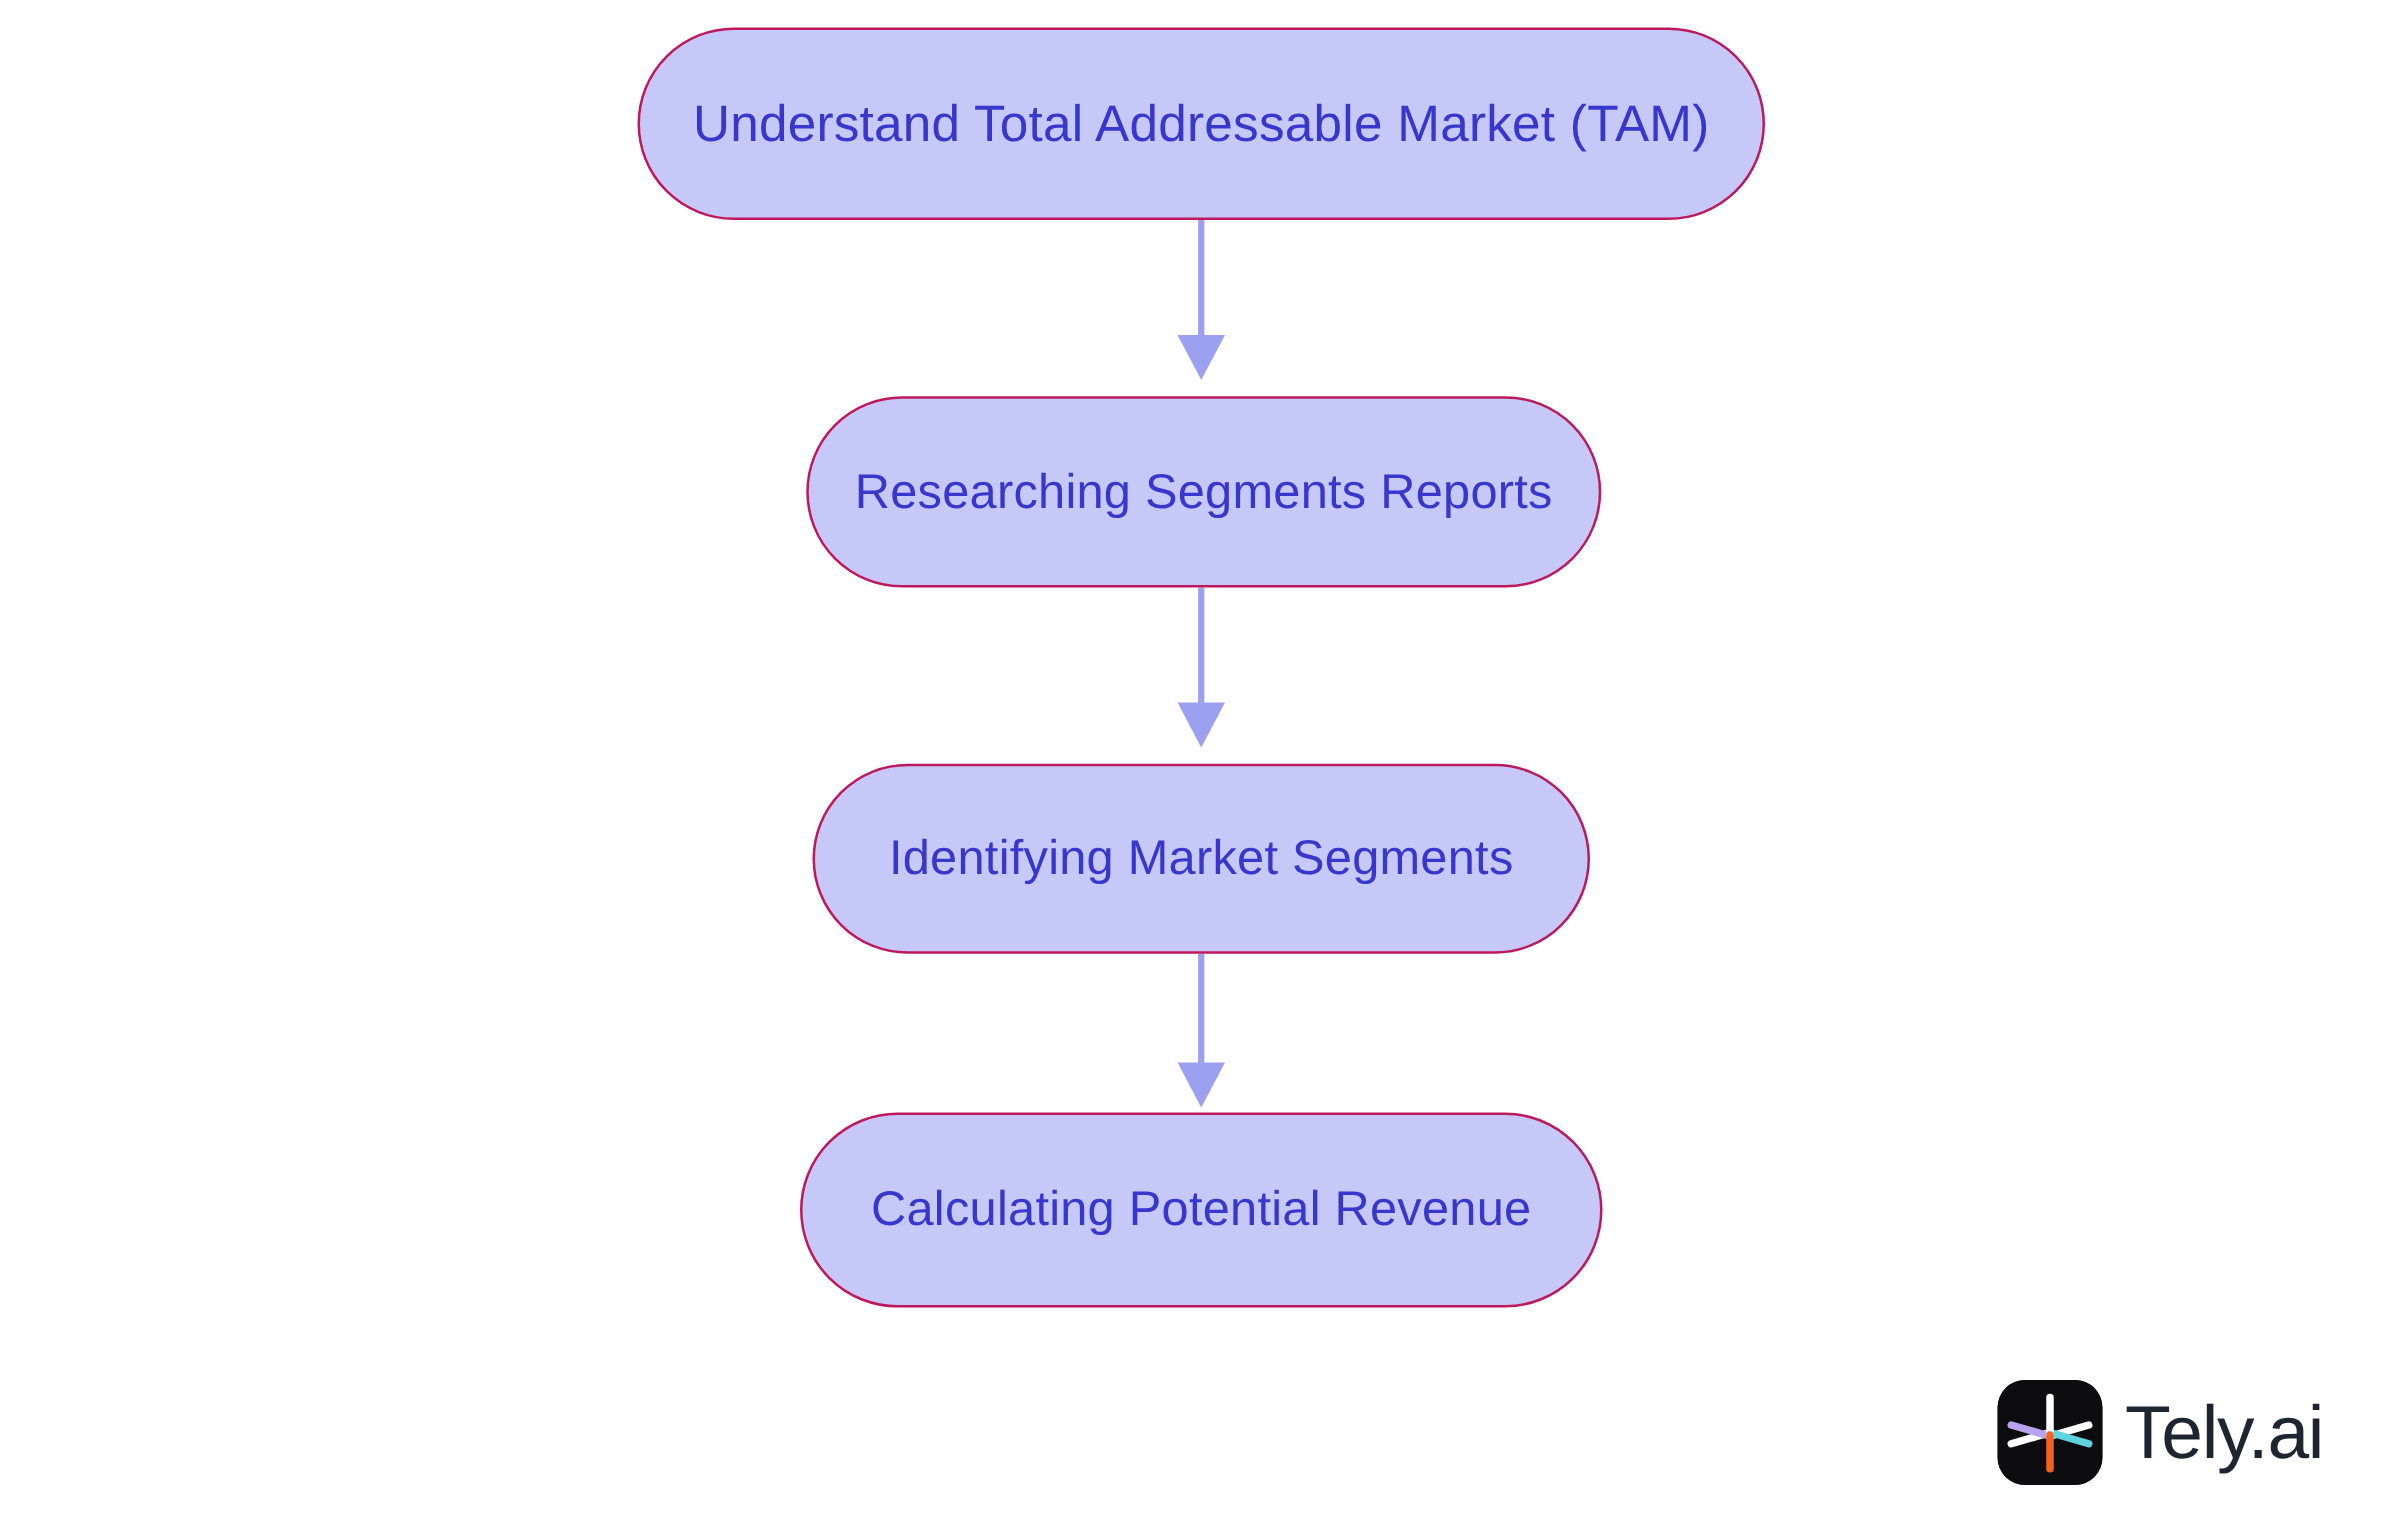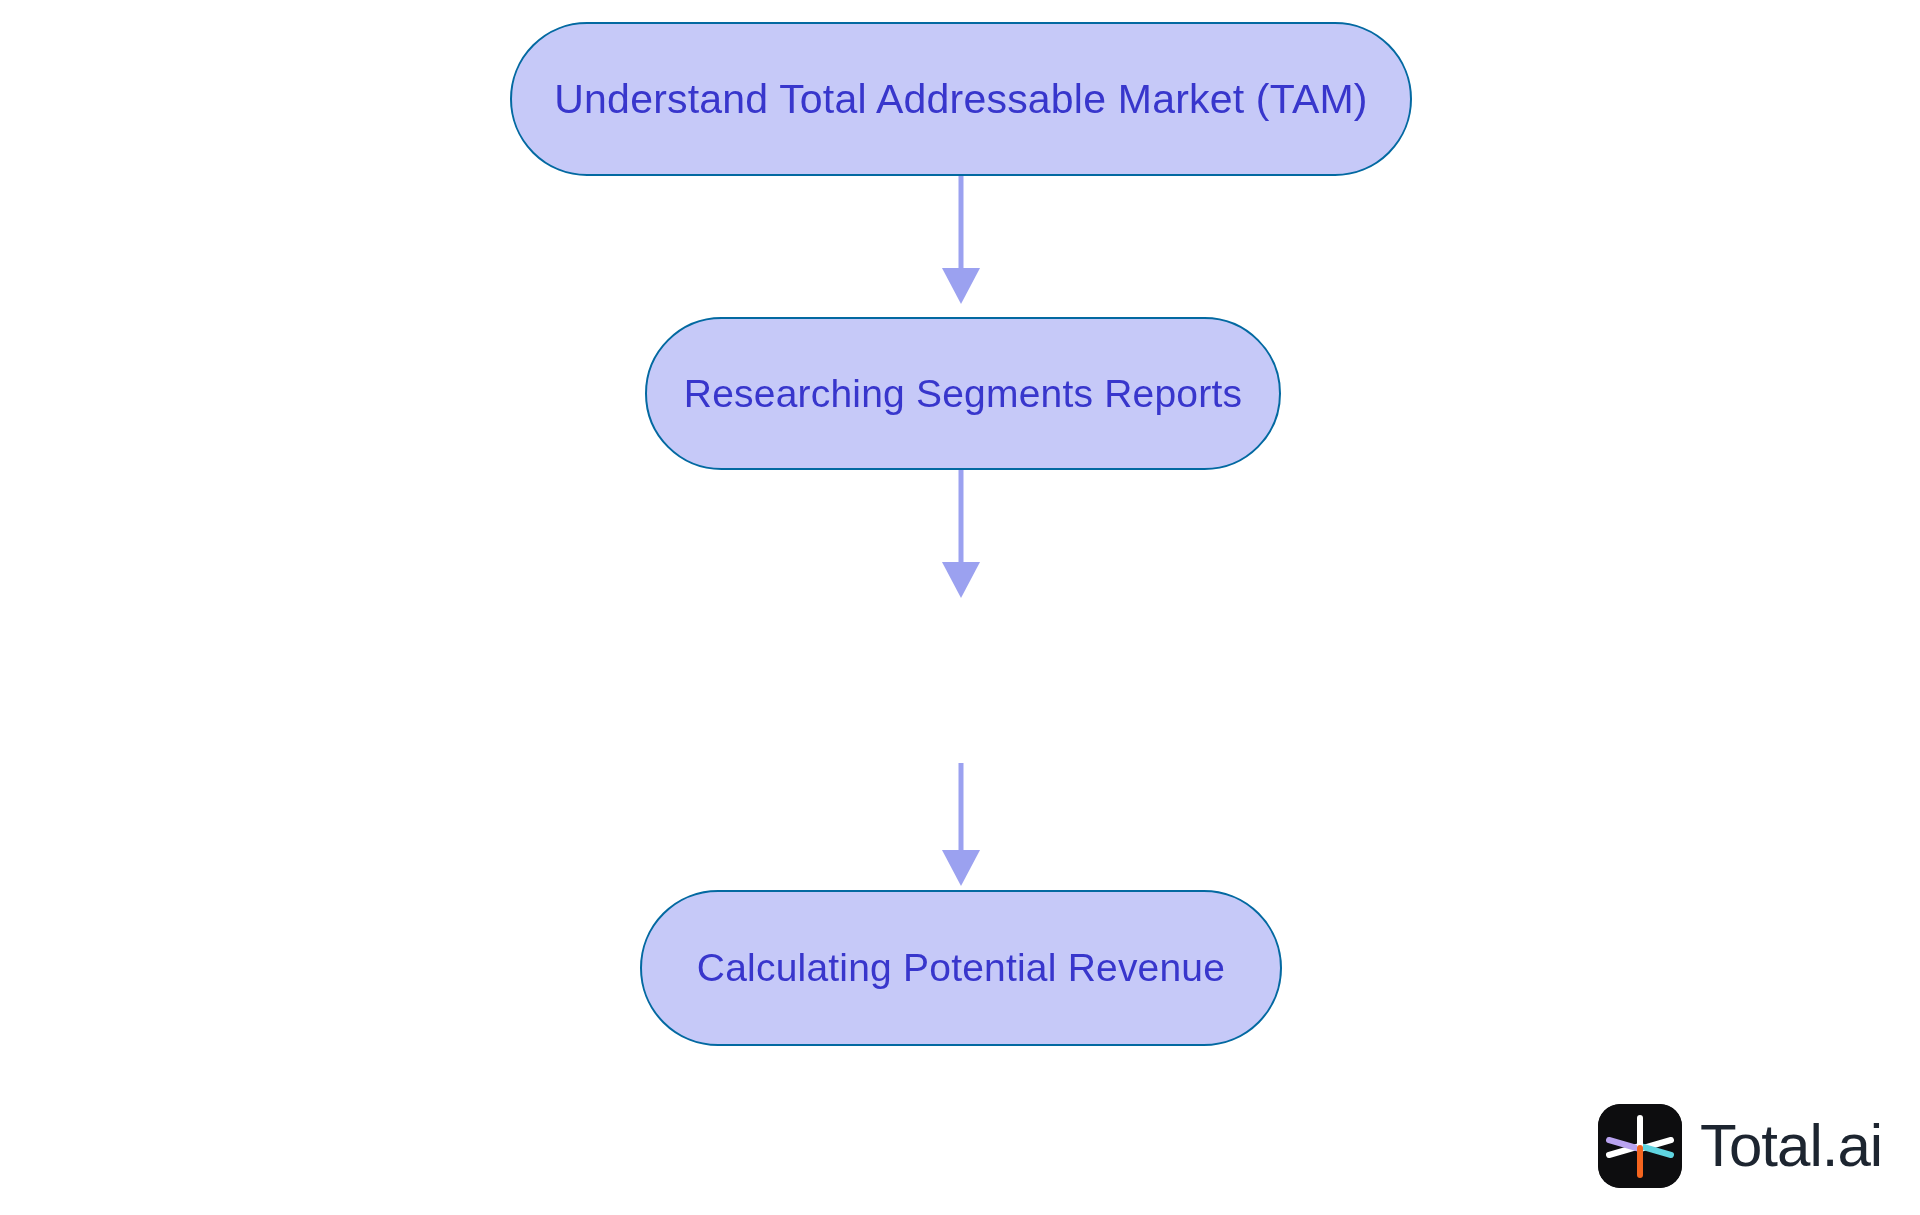--- a/index.html
+++ b/index.html
@@ -31,21 +31,21 @@
     width: 1920px;
     height: 1215px;
     pointer-events: none;
   }
 
   
   .node {
     position: absolute;
     box-sizing: border-box;
     background: #c6c9f8;
-    border: 2px solid #0369a1;
+    border: 2px solid #be185d;
     border-radius: 999px;
     display: flex;
     align-items: center;
     justify-content: center;
   }
   .node-label {
     color: #3836cc;
     font-family: "Liberation Sans", sans-serif;
     font-weight: 400;
     letter-spacing: 0.2px;
@@ -113,20 +113,23 @@
   </svg>
 
   <div class="node" id="node-1">
     <span class="node-label">Understand Total Addressable Market (TAM)</span>
   </div>
 
   <div class="node" id="node-2">
     <span class="node-label">Researching Segments Reports</span>
   </div>
 
+  <div class="node" id="node-3">
+    <span class="node-label">Identifying Market Segments</span>
+  </div>
 
   <div class="node" id="node-4">
     <span class="node-label">Calculating Potential Revenue</span>
   </div>
 
   <div id="brand-logo">
     <svg id="brand-mark" viewBox="0 0 84 84" xmlns="http://www.w3.org/2000/svg">
       <rect x="0" y="0" width="84" height="84" rx="22" ry="22" fill="#0d0d0f"></rect>
 
       <line x1="11" y1="51" x2="42" y2="42" stroke="#ffffff" stroke-width="6" stroke-linecap="round"></line>
@@ -134,16 +137,16 @@
       <line x1="11" y1="36" x2="42" y2="45" stroke="#b9a3f0" stroke-width="6" stroke-linecap="round"></line>
 
       <line x1="42" y1="45" x2="73" y2="36" stroke="#ffffff" stroke-width="6" stroke-linecap="round"></line>
 
       <line x1="42" y1="42" x2="73" y2="51" stroke="#5fd4e0" stroke-width="6" stroke-linecap="round"></line>
 
       <line x1="42" y1="14" x2="42" y2="43" stroke="#ffffff" stroke-width="6" stroke-linecap="round"></line>
 
       <line x1="42" y1="44" x2="42" y2="71" stroke="#f4641e" stroke-width="6" stroke-linecap="round"></line>
     </svg>
-    <span id="brand-wordmark">Total.ai</span>
+    <span id="brand-wordmark">Tely.ai</span>
   </div>
 
 </div>
 
 </body></html>

